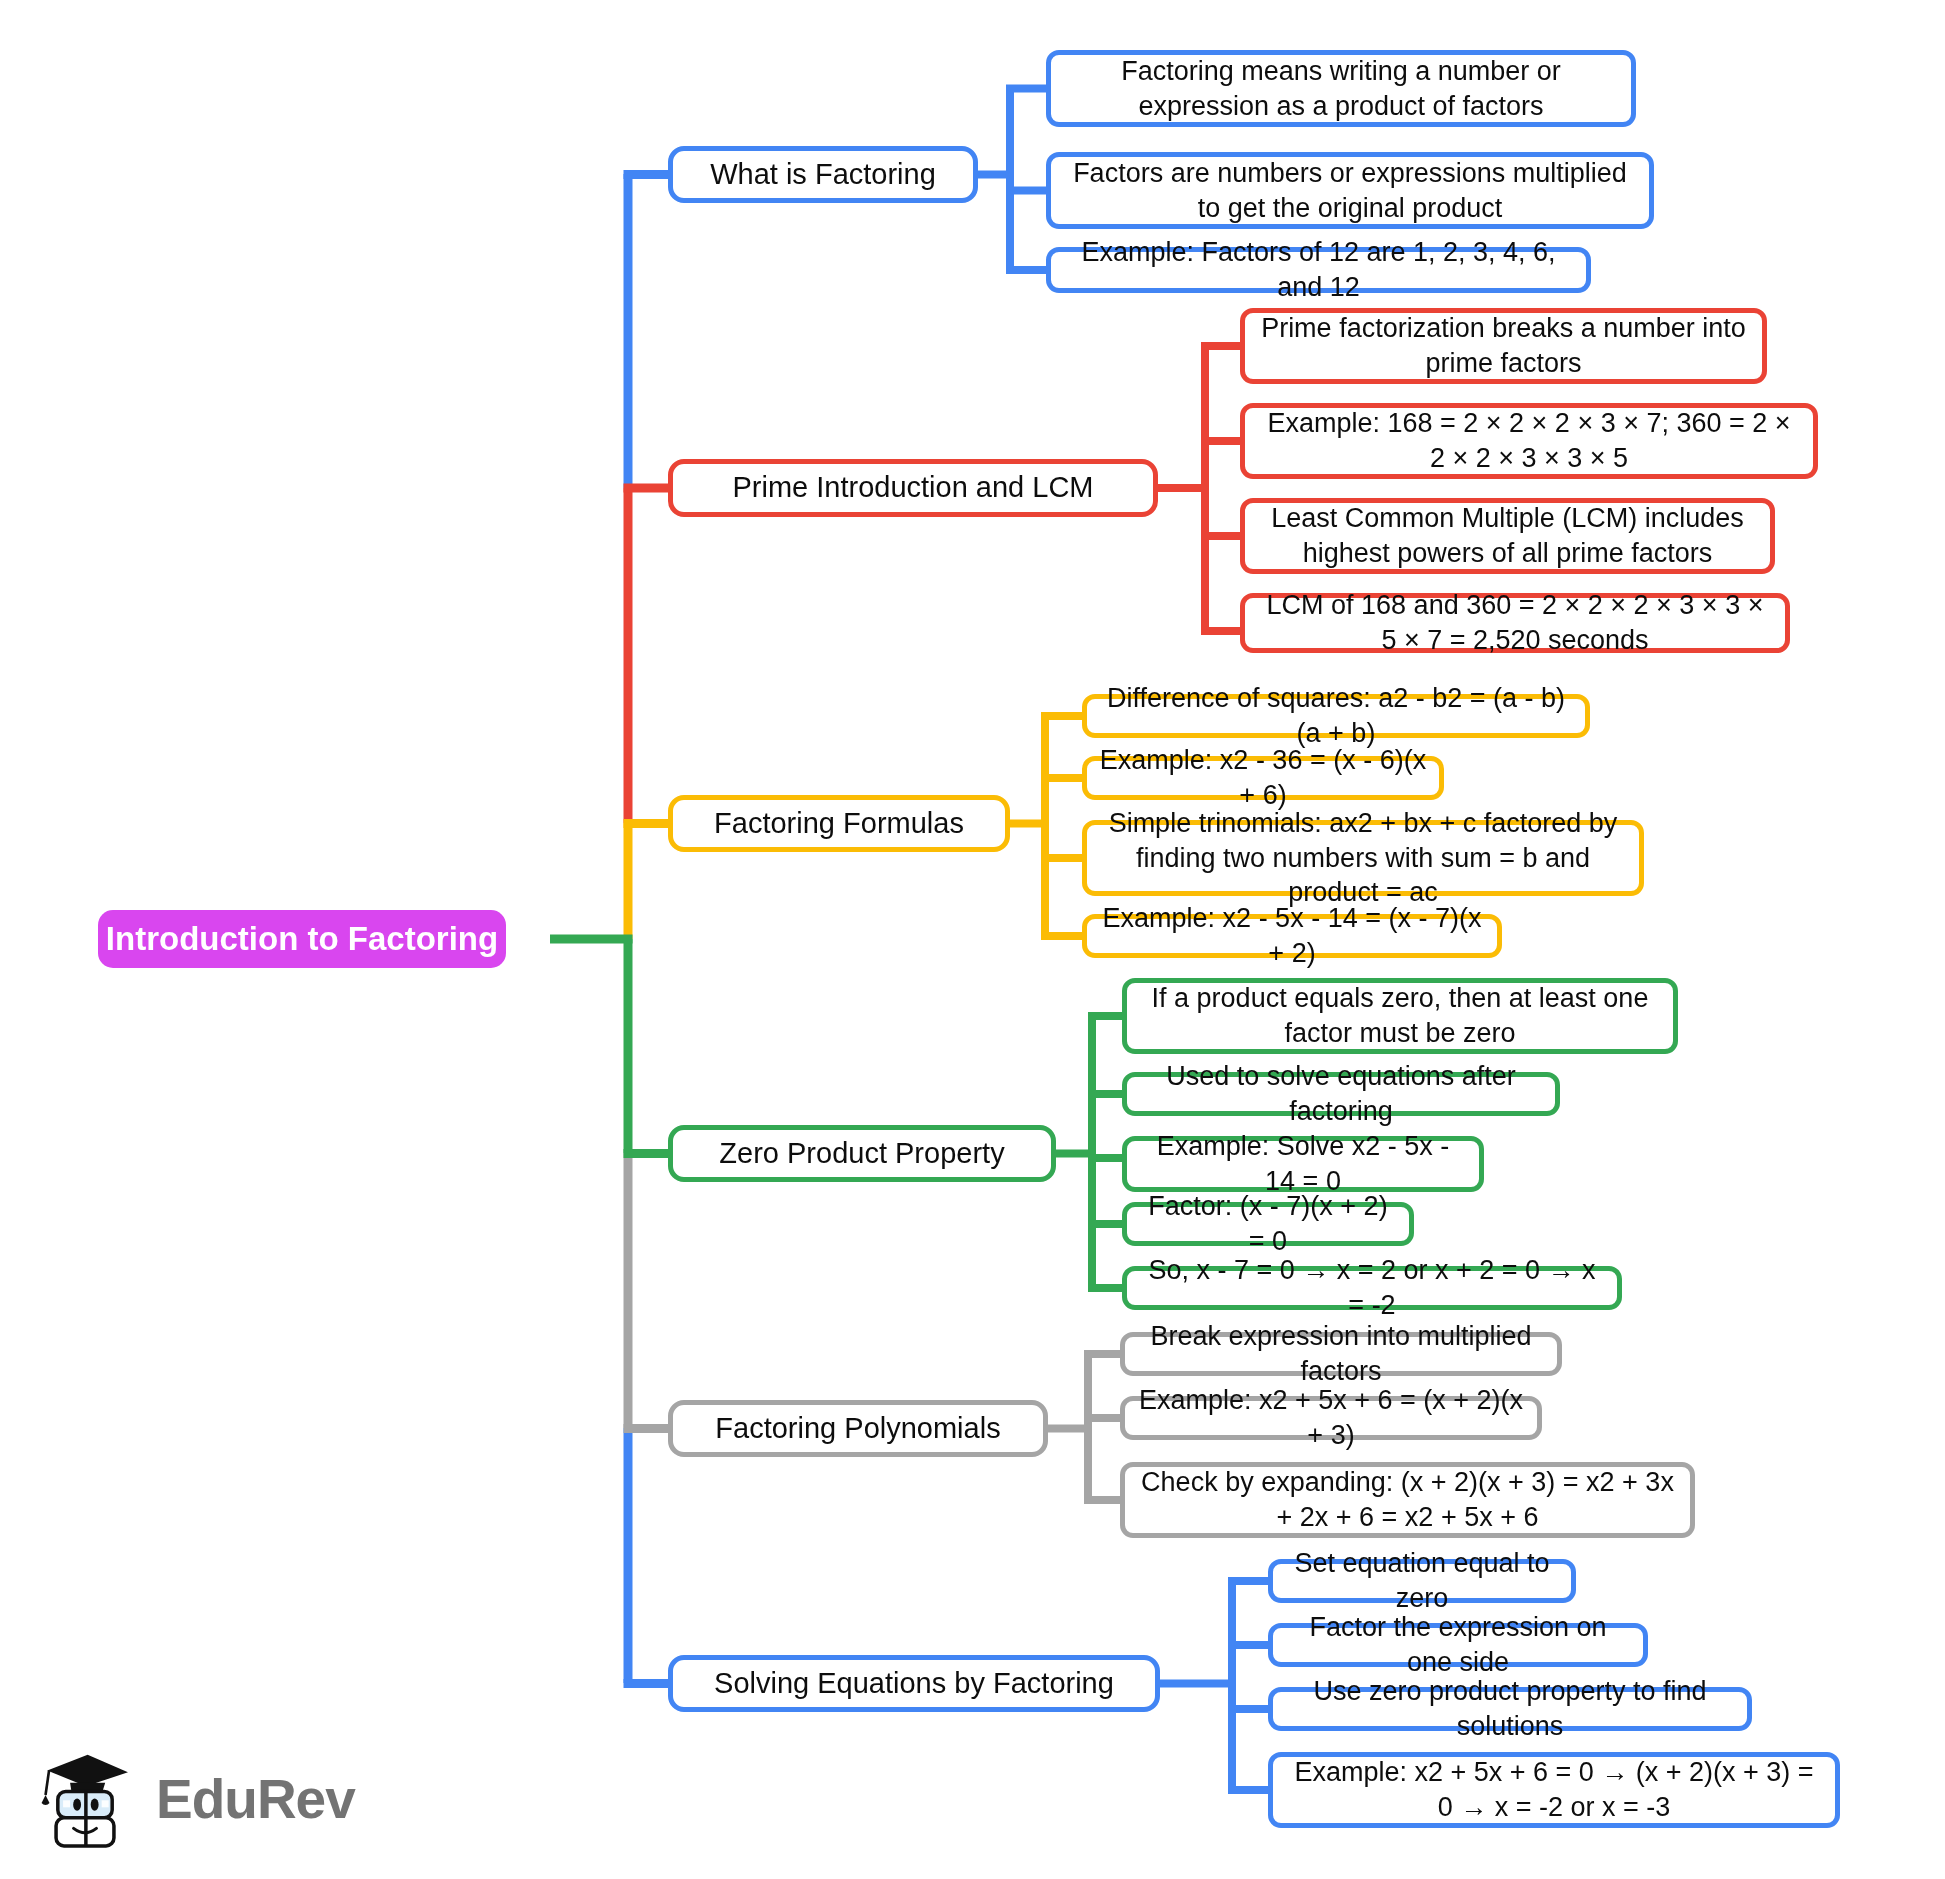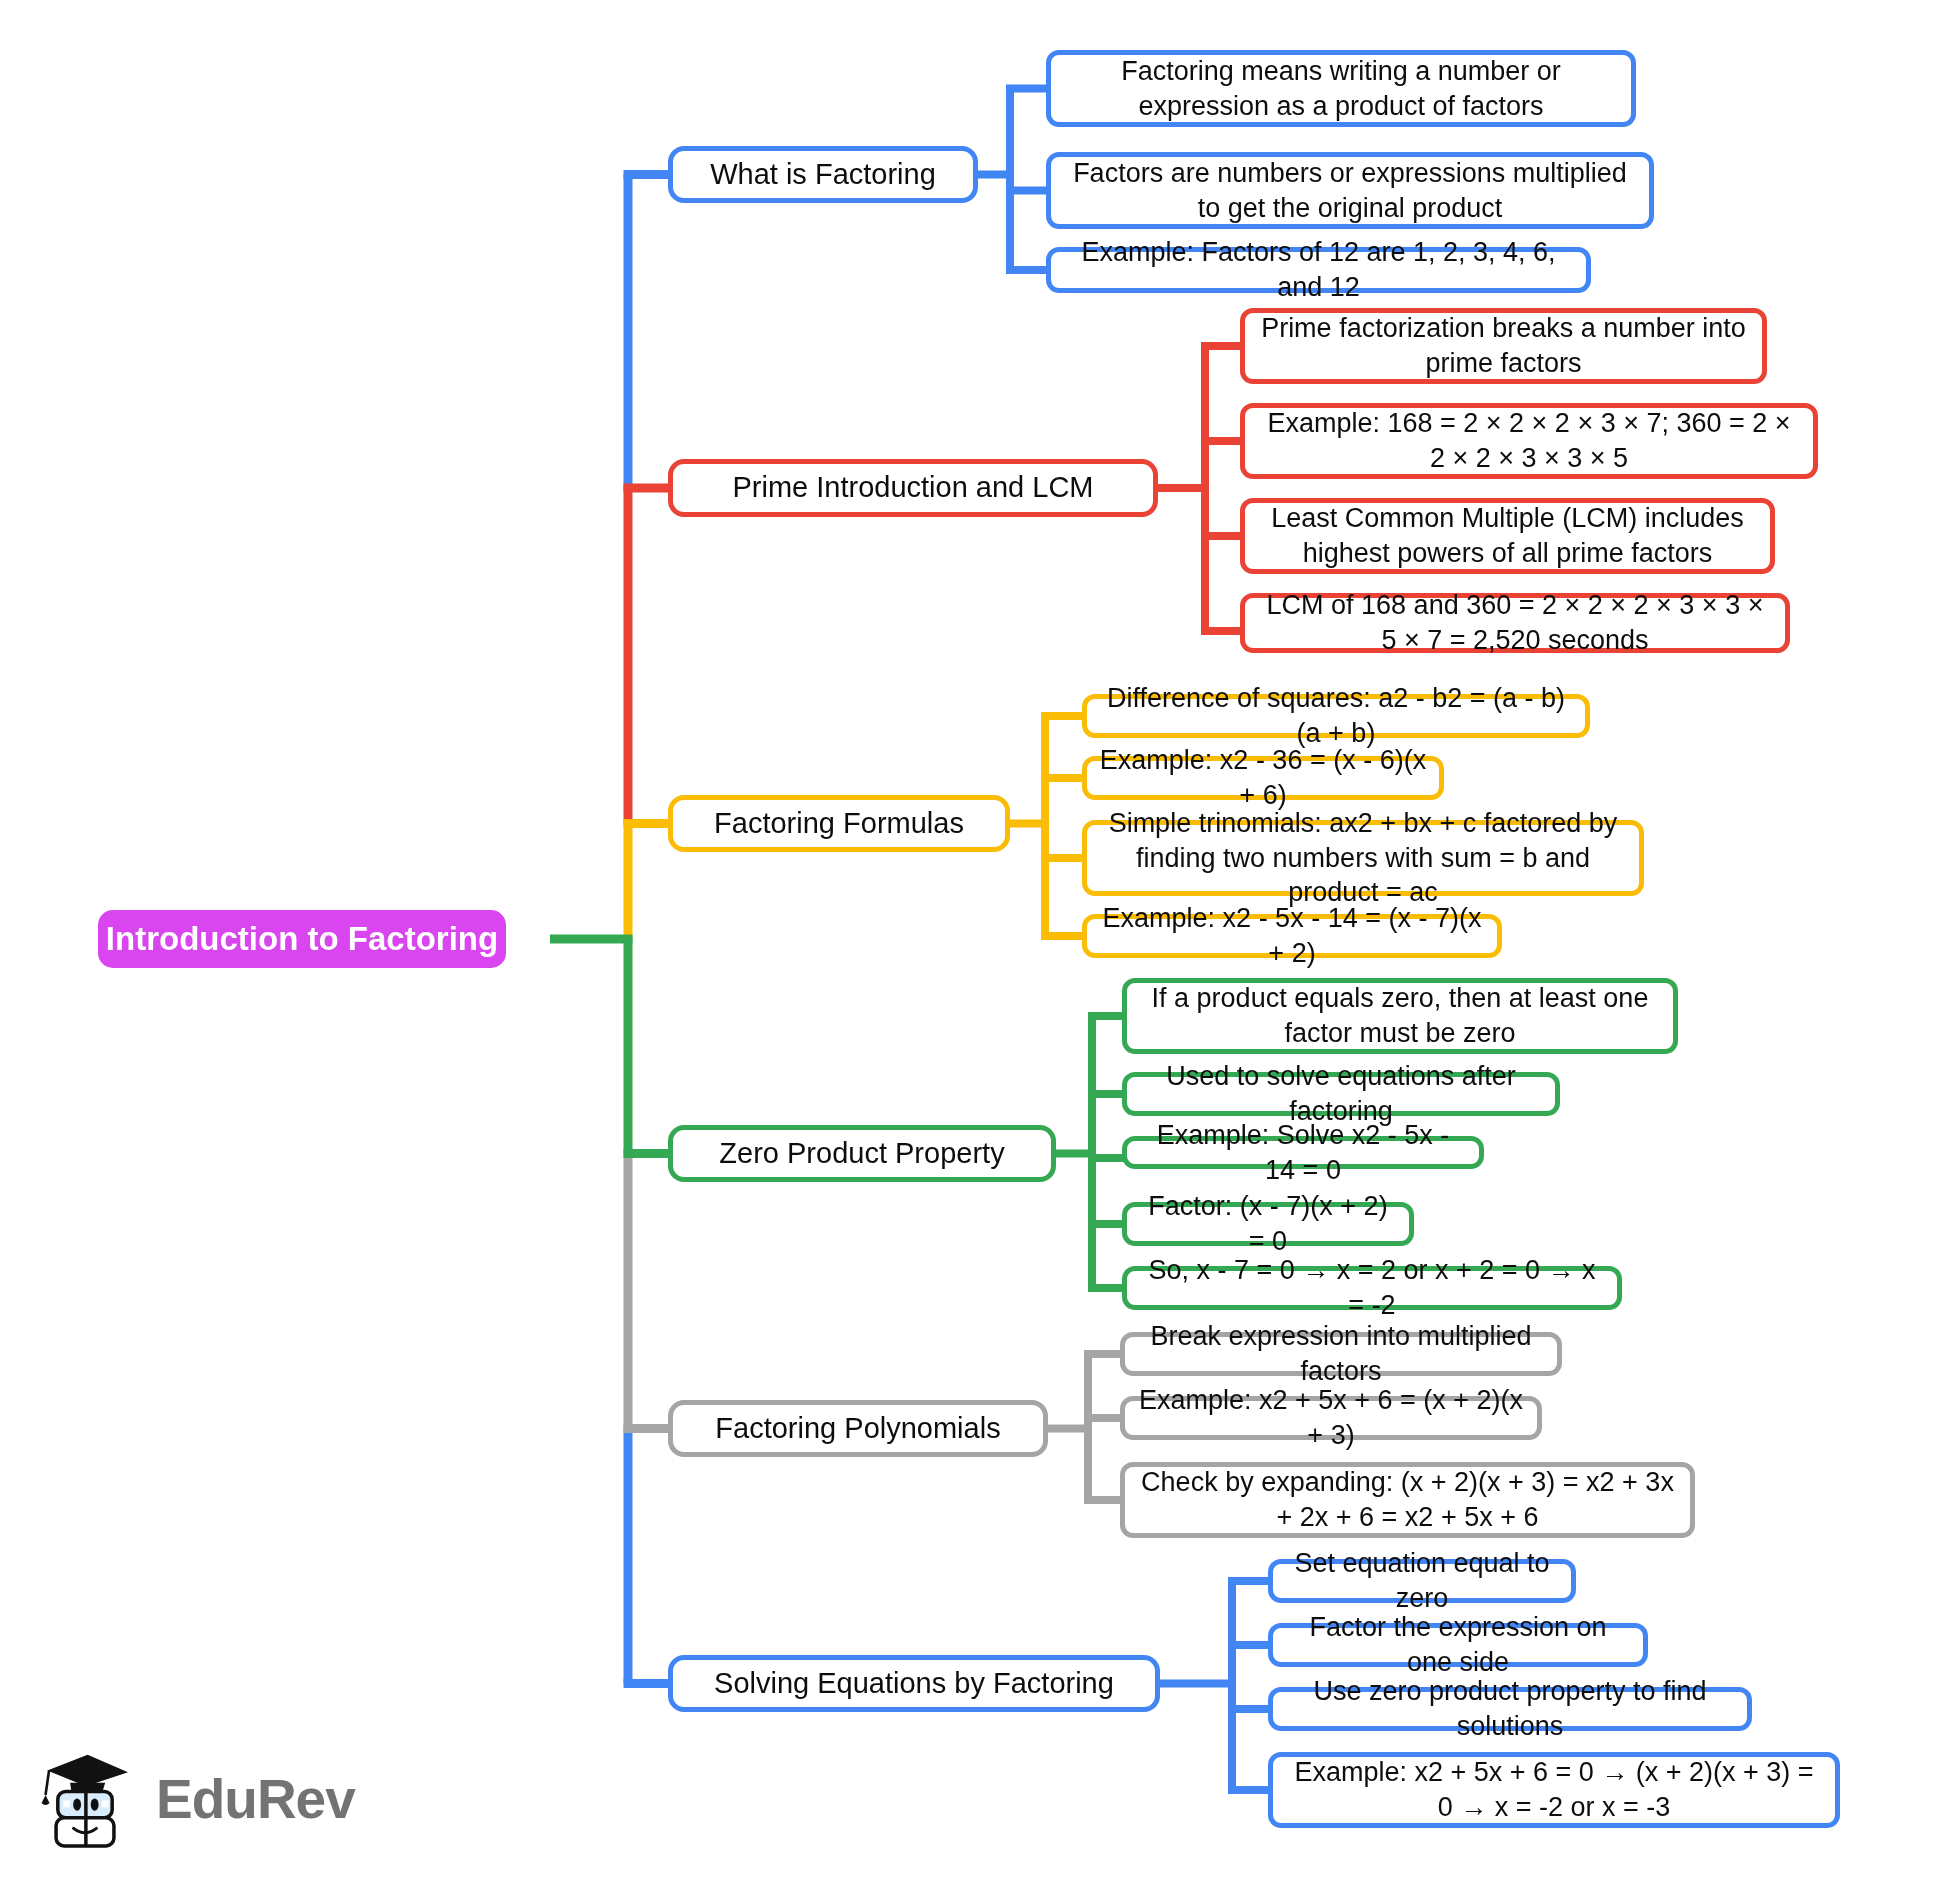--- a/index.html
+++ b/index.html
@@ -182,21 +182,21 @@
     </div>
     <div class="node title" style="left: 668px; top: 1125px; width: 388px; height: 57px; border-color: rgb(52, 168, 83);">
       <span>Zero Product Property</span>
     </div>
     <div class="node leaf" style="left: 1122px; top: 978px; width: 556px; height: 76px; border-color: rgb(52, 168, 83);">
       <span>If a product equals zero, then at least one factor must be zero</span>
     </div>
     <div class="node leaf" style="left: 1122px; top: 1072px; width: 438px; height: 44px; border-color: rgb(52, 168, 83);">
       <span>Used to solve equations after factoring</span>
     </div>
-    <div class="node leaf" style="left: 1122px; top: 1136px; width: 362px; height: 33px; border-color: rgb(52, 168, 83);">
+    <div class="node leaf" style="left: 1122px; top: 1136px; width: 362px; height: 56px; border-color: rgb(52, 168, 83);">
       <span>Example: Solve x2 - 5x - 14 = 0</span>
     </div>
     <div class="node leaf" style="left: 1122px; top: 1202px; width: 292px; height: 44px; border-color: rgb(52, 168, 83);">
       <span>Factor: (x - 7)(x + 2) = 0</span>
     </div>
     <div class="node leaf" style="left: 1122px; top: 1266px; width: 500px; height: 44px; border-color: rgb(52, 168, 83);">
       <span>So, x - 7 = 0 → x = 2 or x + 2 = 0 → x = -2</span>
     </div>
     <div class="node title" style="left: 668px; top: 1400px; width: 380px; height: 57px; border-color: rgb(165, 165, 165);">
       <span>Factoring Polynomials</span>

